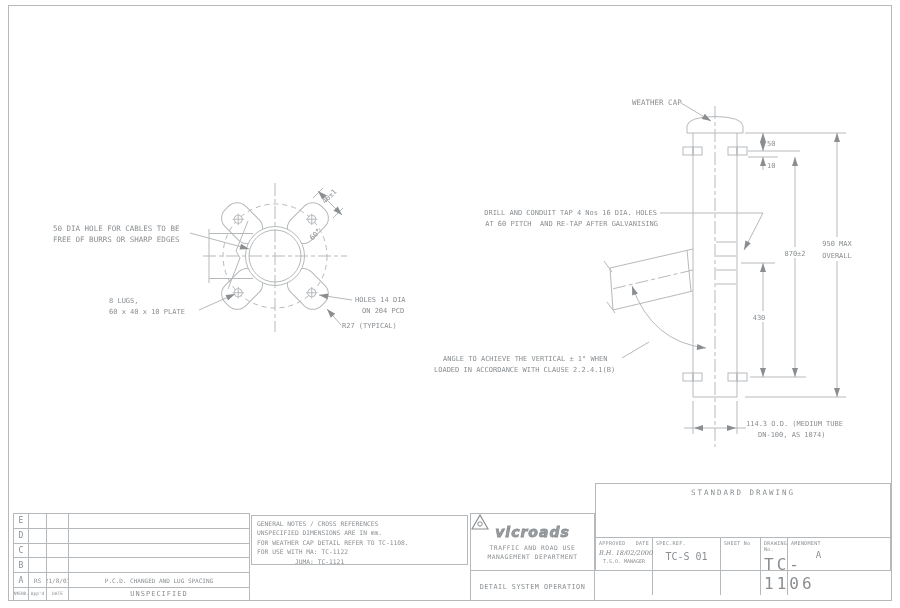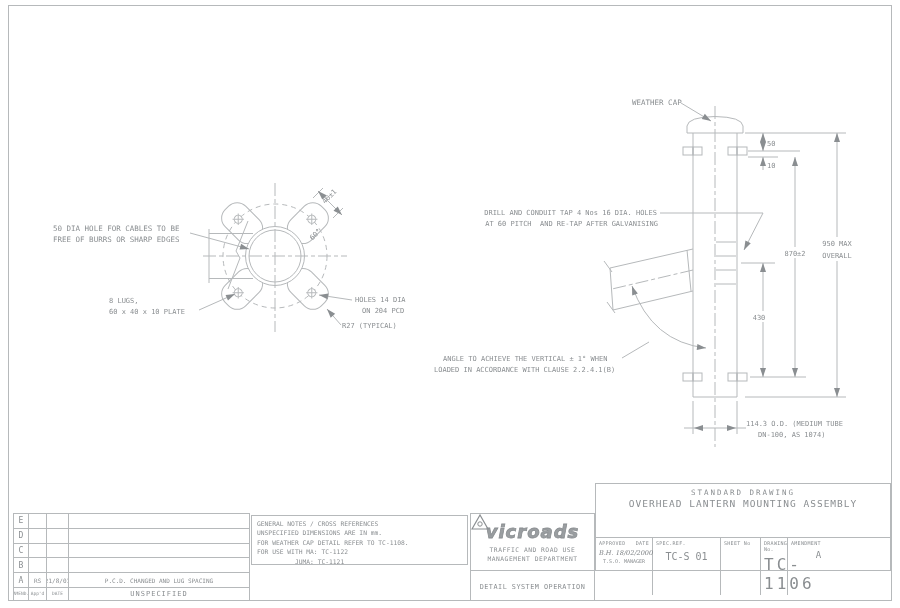--- a/index.html
+++ b/index.html
@@ -25,21 +25,21 @@
   .cell-small{font-size:6px;white-space:nowrap;}
   .cell-head{font-size:4.5px;}
   .cell-amendments{font-size:7px;letter-spacing:1px;}
   .notes-box{left:251px;top:515px;width:217px;height:50px;padding:3px 0 0 5px;}
   .notes-box div{font-size:6.3px;line-height:9.4px;white-space:pre;}
   .org-box{left:470px;top:513px;width:125px;height:88px;}
   .org-top{height:56px;border-bottom:1px solid #b6b9bb;display:flex;flex-direction:column;
            align-items:center;justify-content:center;}
   .logo-row{display:flex;align-items:center;gap:4px;margin-bottom:3px;}
   .logo-text{font-family:"DejaVu Sans",sans-serif;font-weight:900;font-style:italic;
-             font-size:18px;letter-spacing:1px;color:#9a9ea1;-webkit-text-stroke:0.8px #8a8e91;}
+             font-size:14px;letter-spacing:1px;color:#9a9ea1;-webkit-text-stroke:0.8px #8a8e91;}
   .dept{font-size:6.3px;line-height:9px;letter-spacing:0.5px;text-align:center;}
   .org-bottom{height:31px;display:flex;align-items:center;justify-content:center;
               font-size:6.8px;letter-spacing:0.5px;}
   .title-box{left:595px;top:483px;width:296px;height:88px;}
   .title-upper{text-align:center;padding-top:4px;}
   .t-std{font-size:7.5px;letter-spacing:2px;line-height:10px;}
   .t-main{font-size:9.5px;letter-spacing:1px;line-height:12px;}
   .t-main.first{margin-top:5px;}
   .approval{position:absolute;left:0;bottom:0;width:100%;height:33px;border-top:1px solid #b6b9bb;
             display:grid;grid-template-columns:57px 68px 40px 27px 61px 1fr;box-sizing:border-box;}
@@ -277,21 +277,20 @@
       </div>
       <div class="dept">TRAFFIC AND ROAD USE</div>
       <div class="dept">MANAGEMENT DEPARTMENT</div>
     </div>
     <div class="org-bottom">DETAIL SYSTEM OPERATION</div>
   </div>
 
   <div class="box title-box">
     <div class="title-upper">
       <div class="t-std">STANDARD DRAWING</div>
-      <div class="t-main">OVERHEAD LANTERN MOUNTING ASSEMBLY</div>
     </div>
     <div class="approval">
       <div>
         <div class="ap-head">
           <span>APPROVED</span>
           <span>DATE</span>
         </div>
         <div class="ap-val">B.H. 18/02/2000</div>
         <div class="ap-role">T.S.O. MANAGER</div>
       </div>

